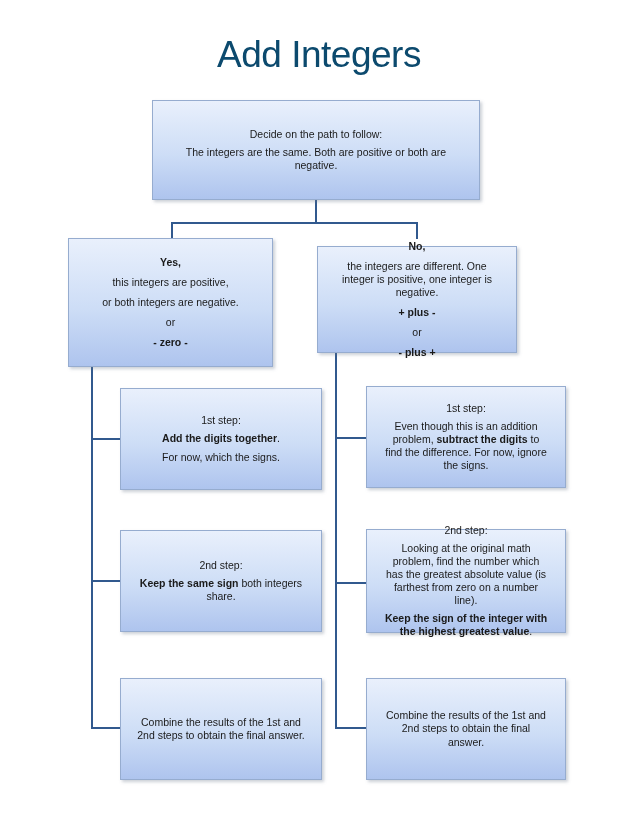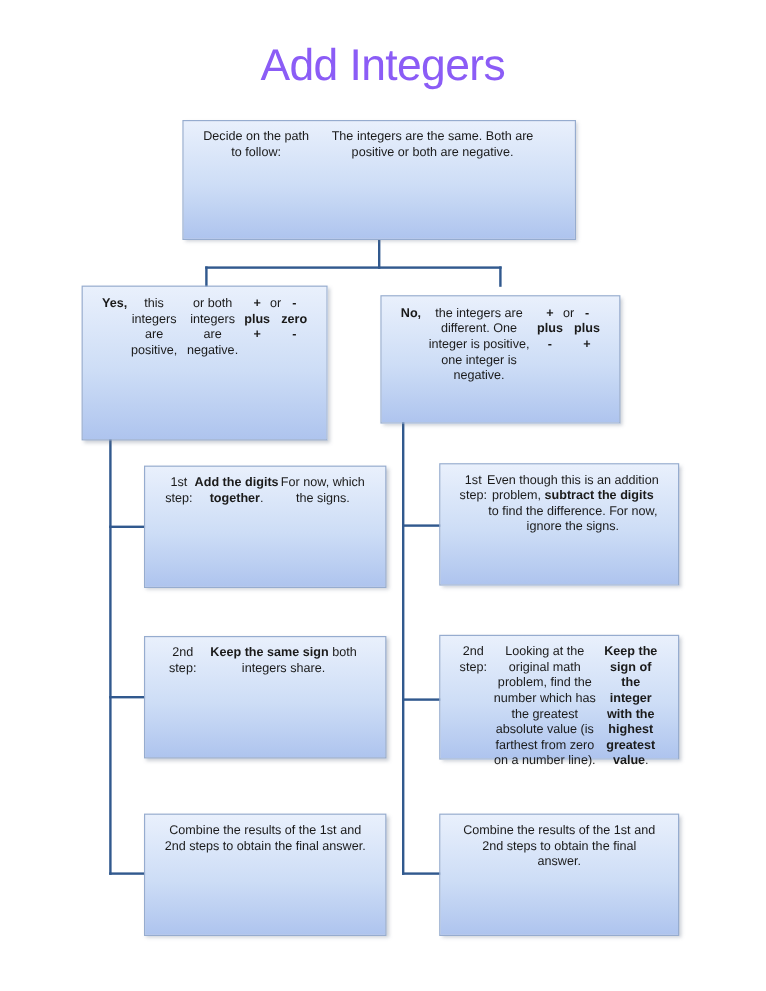--- a/index.html
+++ b/index.html
@@ -14,33 +14,34 @@
   }
   .title {
     position: absolute;
     top: 34px;
     left: 0;
     width: 100%;
     margin: 0;
     text-align: center;
     font-size: 37px;
     font-weight: 400;
-    color: #8b5cf6;
+    color: #0c4a6e;
     letter-spacing: -0.5px;
   }
   .node {
     position: absolute;
     box-sizing: border-box;
     border: 1px solid var(--box-border, #96accf);
     background: linear-gradient(180deg,
       var(--box-fill-top, #e9f0fc) 0%,
       var(--box-fill-mid, #cdddf6) 55%,
       var(--box-fill-bottom, #aec4ee) 100%);
     box-shadow: 2px 2px 3px rgba(110,120,140,0.35);
     display: flex;
+    flex-direction: column;
     justify-content: center;
     text-align: center;
     font-size: 10.5px;
     line-height: 1.25;
     padding: 4px 16px;
   }
   .node p { margin: 2.5px 0; }
   .node.spread p { margin: 3.5px 0; }
   .b { font-weight: bold; }
   .conn {
@@ -70,21 +71,20 @@
 
   <div class="node" style="left:152px; top:100px; width:328px; height:100px;">
     <p>Decide on the path to follow:</p>
     <p>The integers are the same. Both are positive or both are negative.</p>
   </div>
 
   <div class="node spread" style="left:68px; top:238px; width:205px; height:129px;">
     <p class="b">Yes,</p>
     <p>this integers are positive,</p>
     <p>or both integers are negative.</p>
-    <p class="b">+ plus +</p>
     <p>or</p>
     <p class="b">- zero -</p>
   </div>
 
   <div class="node spread" style="left:317px; top:246px; width:200px; height:107px;">
     <p class="b">No,</p>
     <p>the integers are different. One integer is positive, one integer is negative.</p>
     <p class="b">+ plus -</p>
     <p>or</p>
     <p class="b">- plus +</p>

